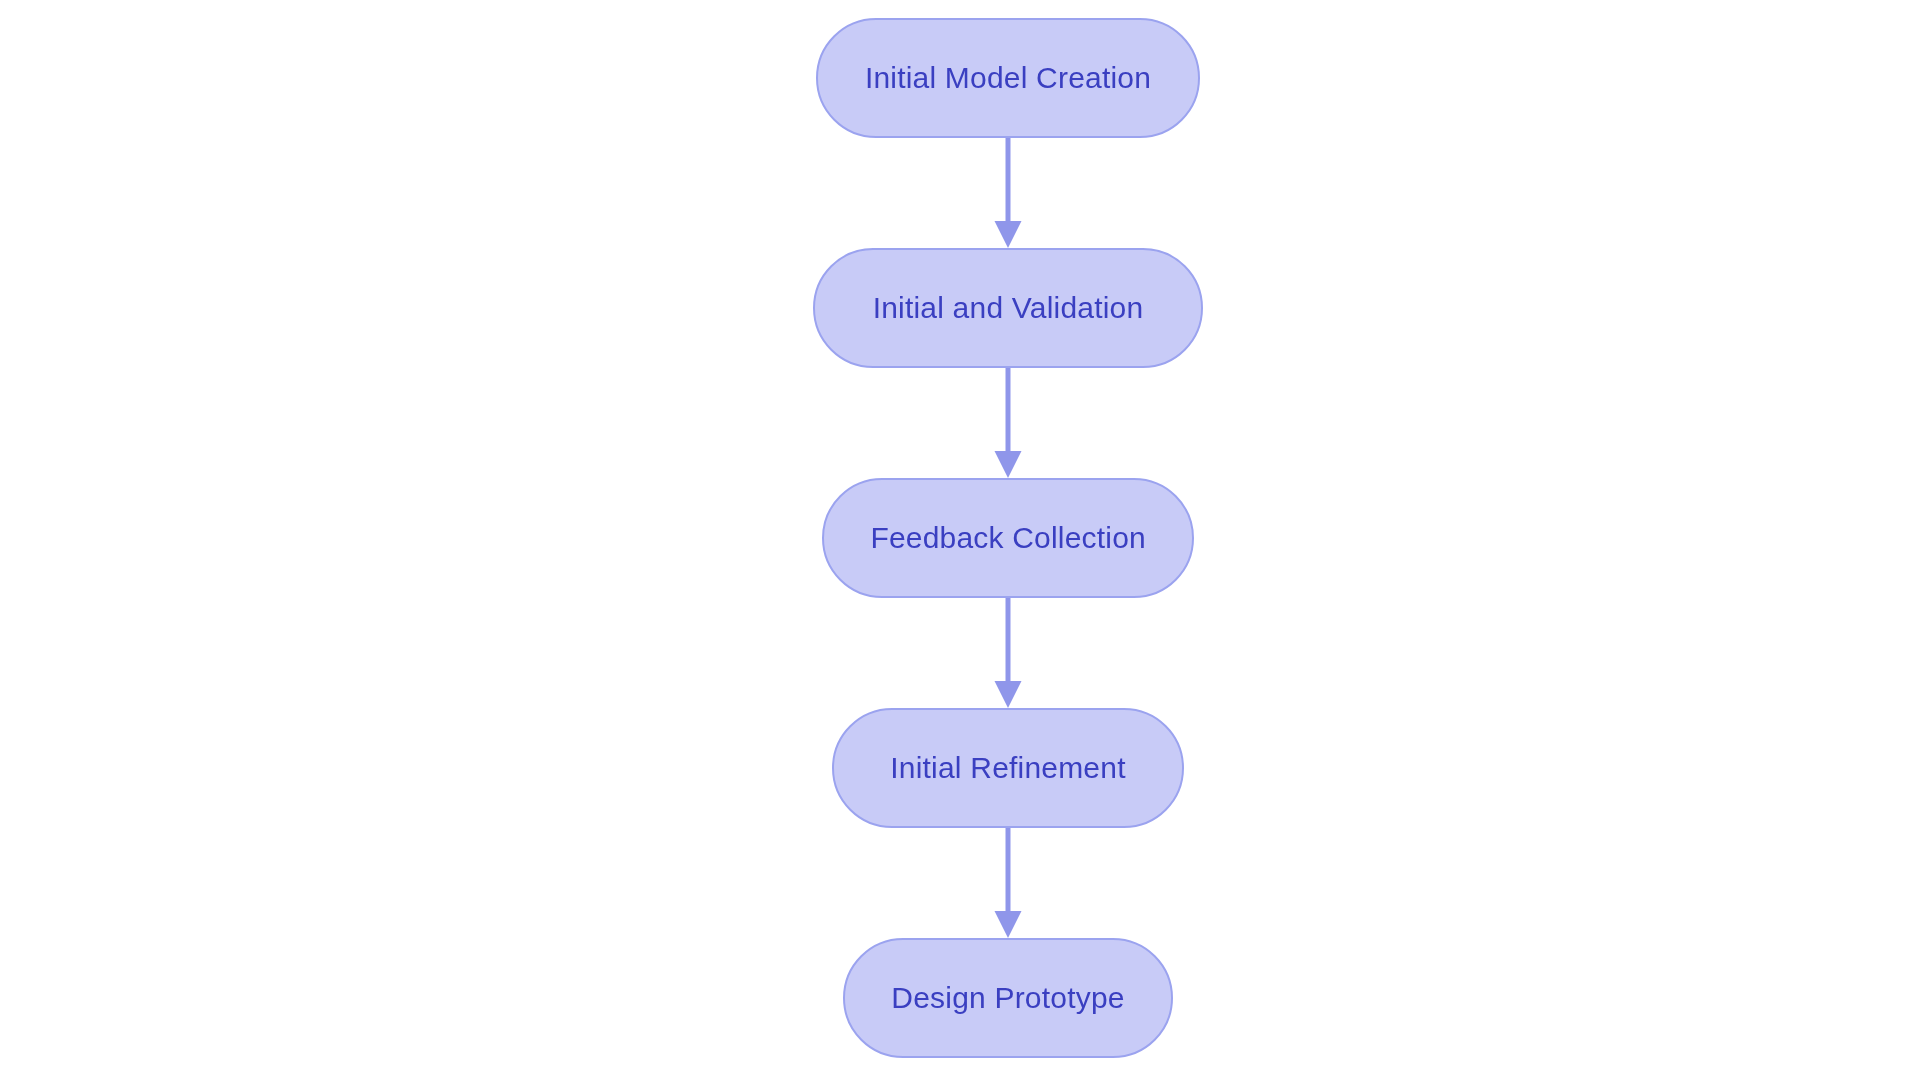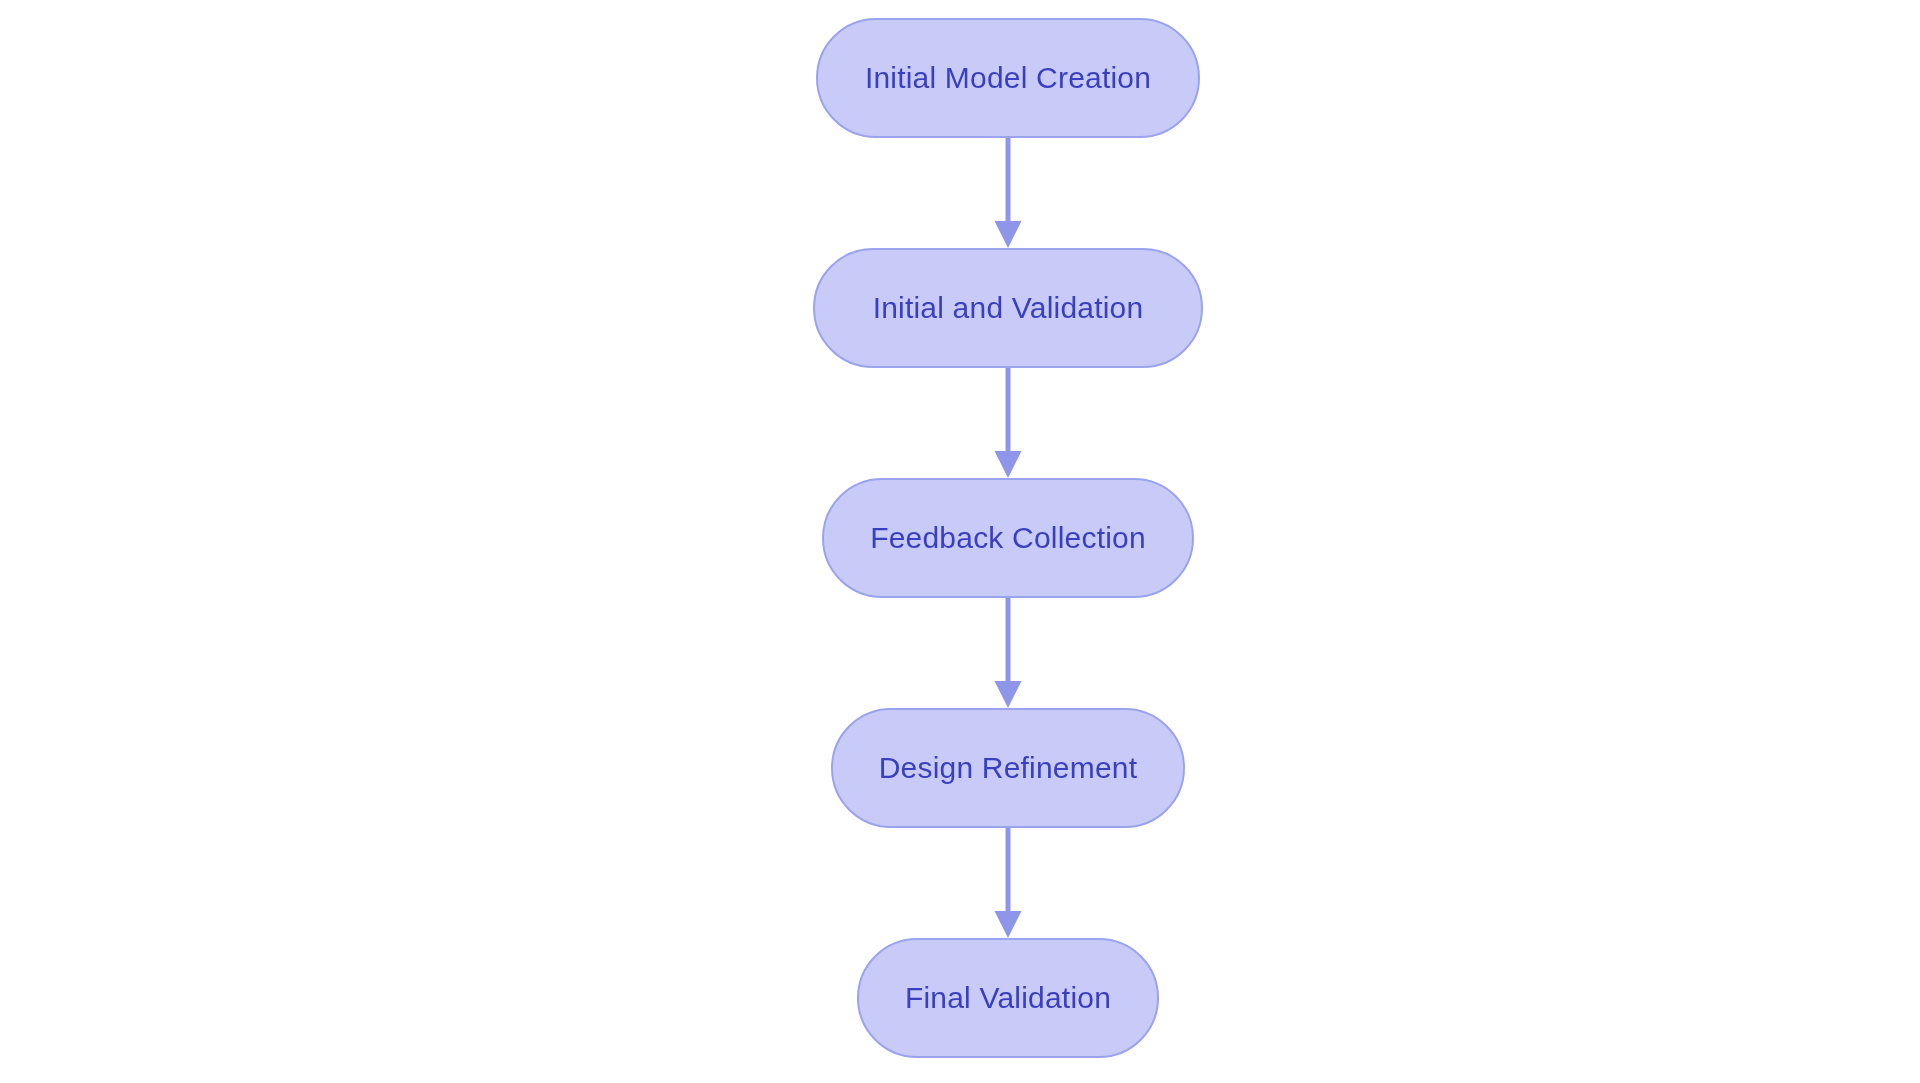--- a/index.html
+++ b/index.html
@@ -41,21 +41,21 @@
   }
   .node-label{
     font-size:30px;
     font-weight:500;
     letter-spacing:0.2px;
     color:var(--node-text);
     white-space:nowrap;
   }
   .w1{min-width:384px;}
   .w2{min-width:390px;}
-  .w3{min-width:372px;}
+  .w3{min-width:372px;justify-content:flex-end;}
   .w4{min-width:352px;}
   .w5{min-width:298px;}
   .connector{
     display:block;
     width:30px;
     height:110px;
     color:var(--arrow);
     flex:0 0 auto;
   }
 </style>
@@ -86,26 +86,26 @@
     <div class="node w3">
       <span class="node-label">Feedback Collection</span>
     </div>
 
     <svg class="connector" viewBox="0 0 30 110" aria-hidden="true">
       <line x1="15" y1="0" x2="15" y2="85" stroke="currentColor" stroke-width="5"></line>
       <polygon points="1.5,83 28.5,83 15,110" fill="currentColor"></polygon>
     </svg>
 
     <div class="node w4">
-      <span class="node-label">Design Refinement</span>
+      <span class="node-label">Initial Refinement</span>
     </div>
 
     <svg class="connector" viewBox="0 0 30 110" aria-hidden="true">
       <line x1="15" y1="0" x2="15" y2="85" stroke="currentColor" stroke-width="5"></line>
       <polygon points="1.5,83 28.5,83 15,110" fill="currentColor"></polygon>
     </svg>
 
     <div class="node w5">
-      <span class="node-label">Final Validation</span>
+      <span class="node-label">Design Prototype</span>
     </div>
 
   </div>
 </div>
 
 </body></html>

